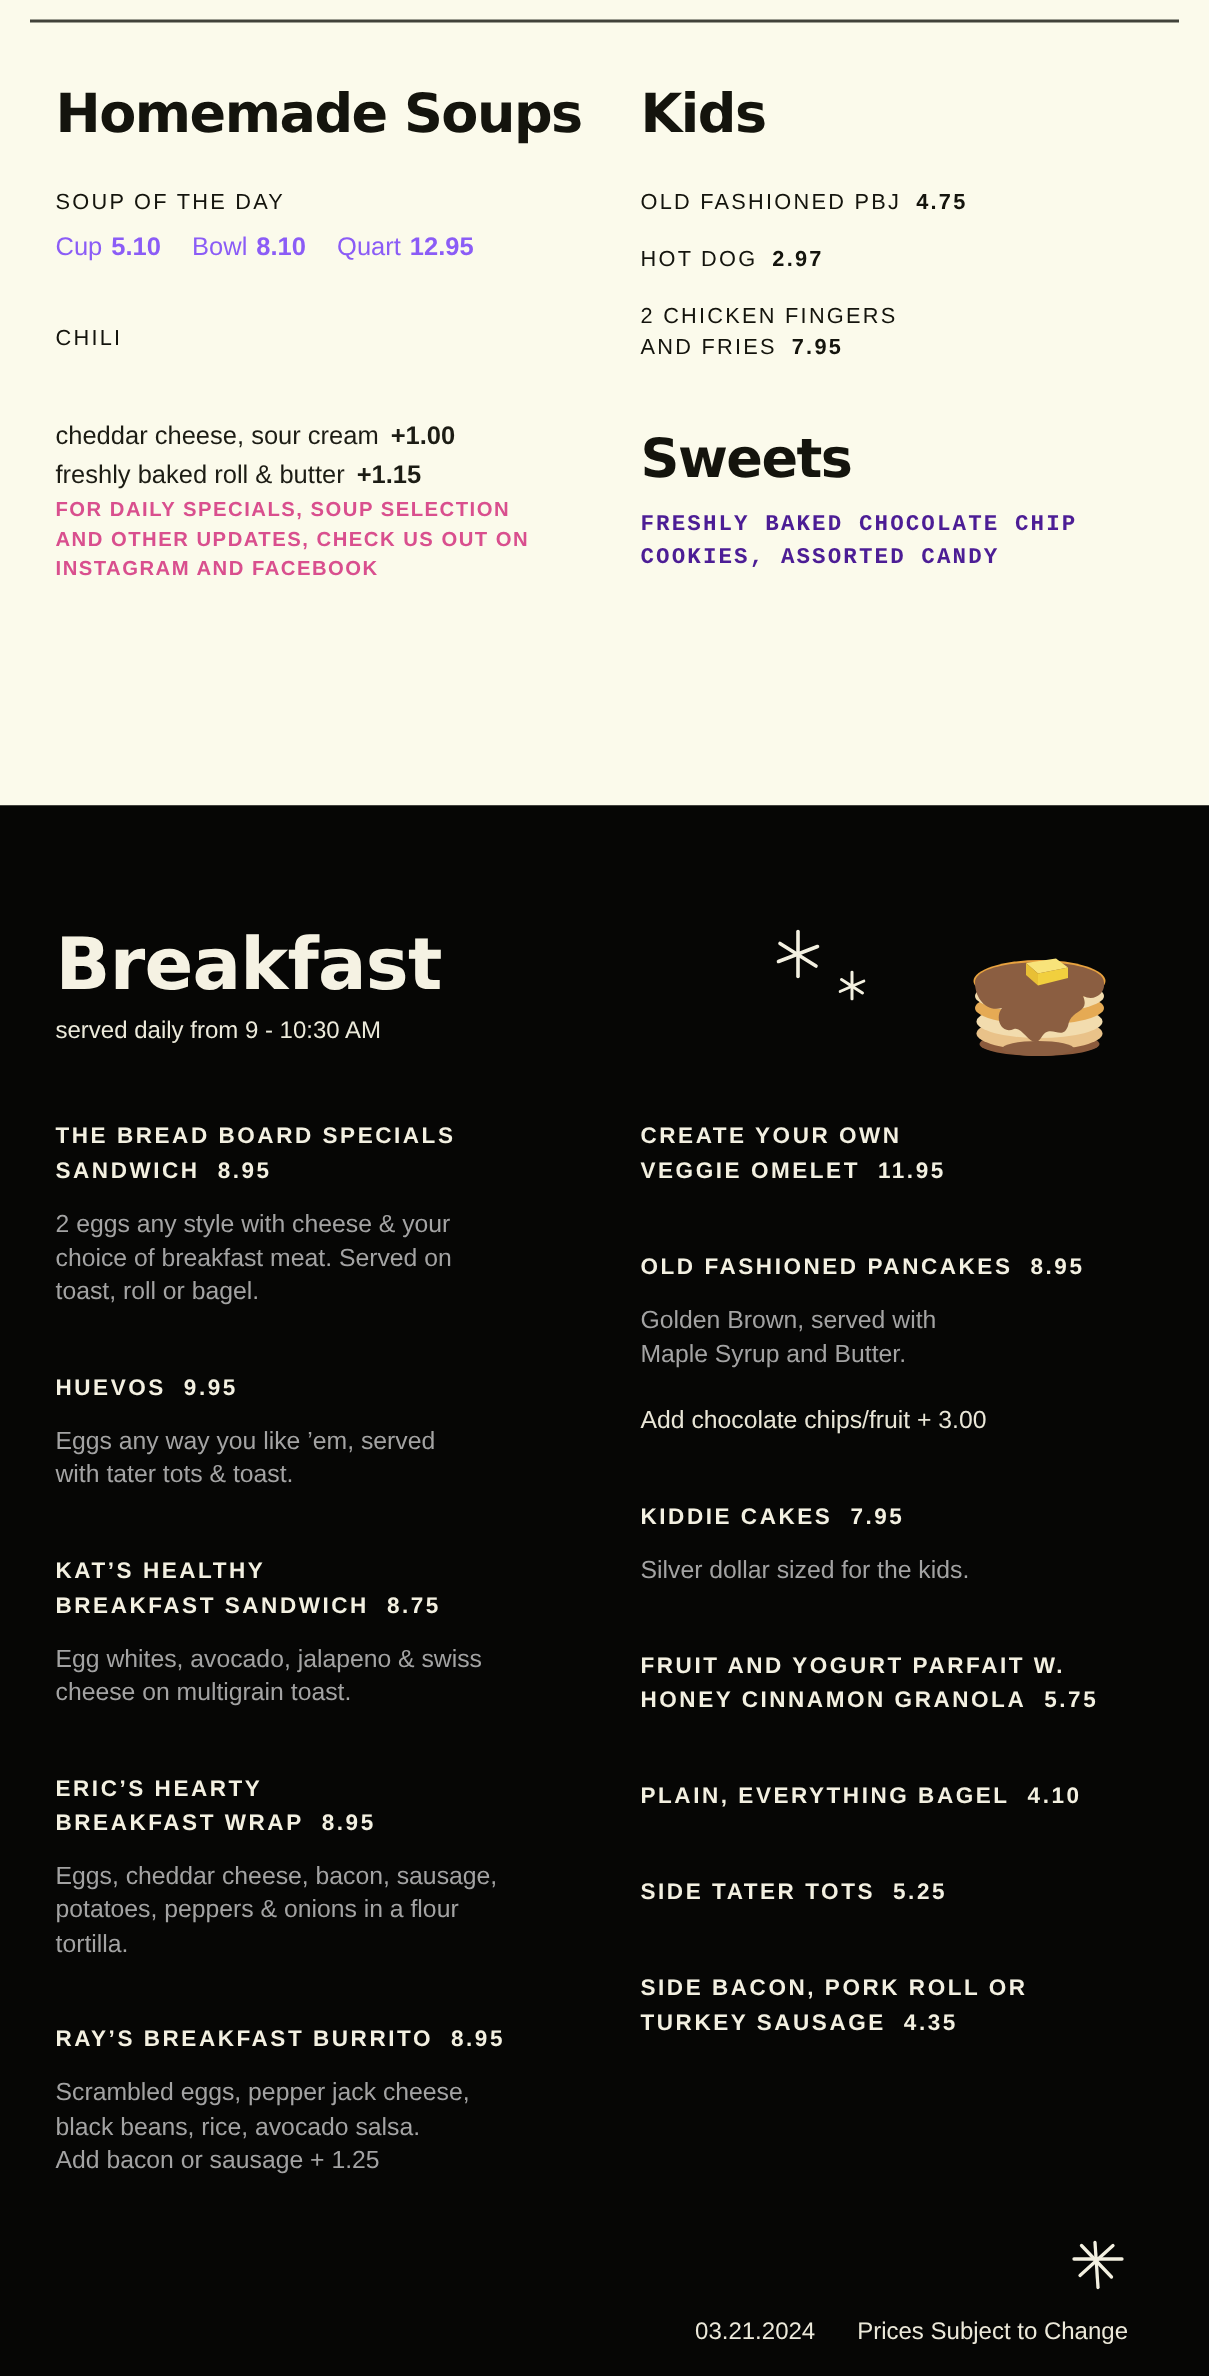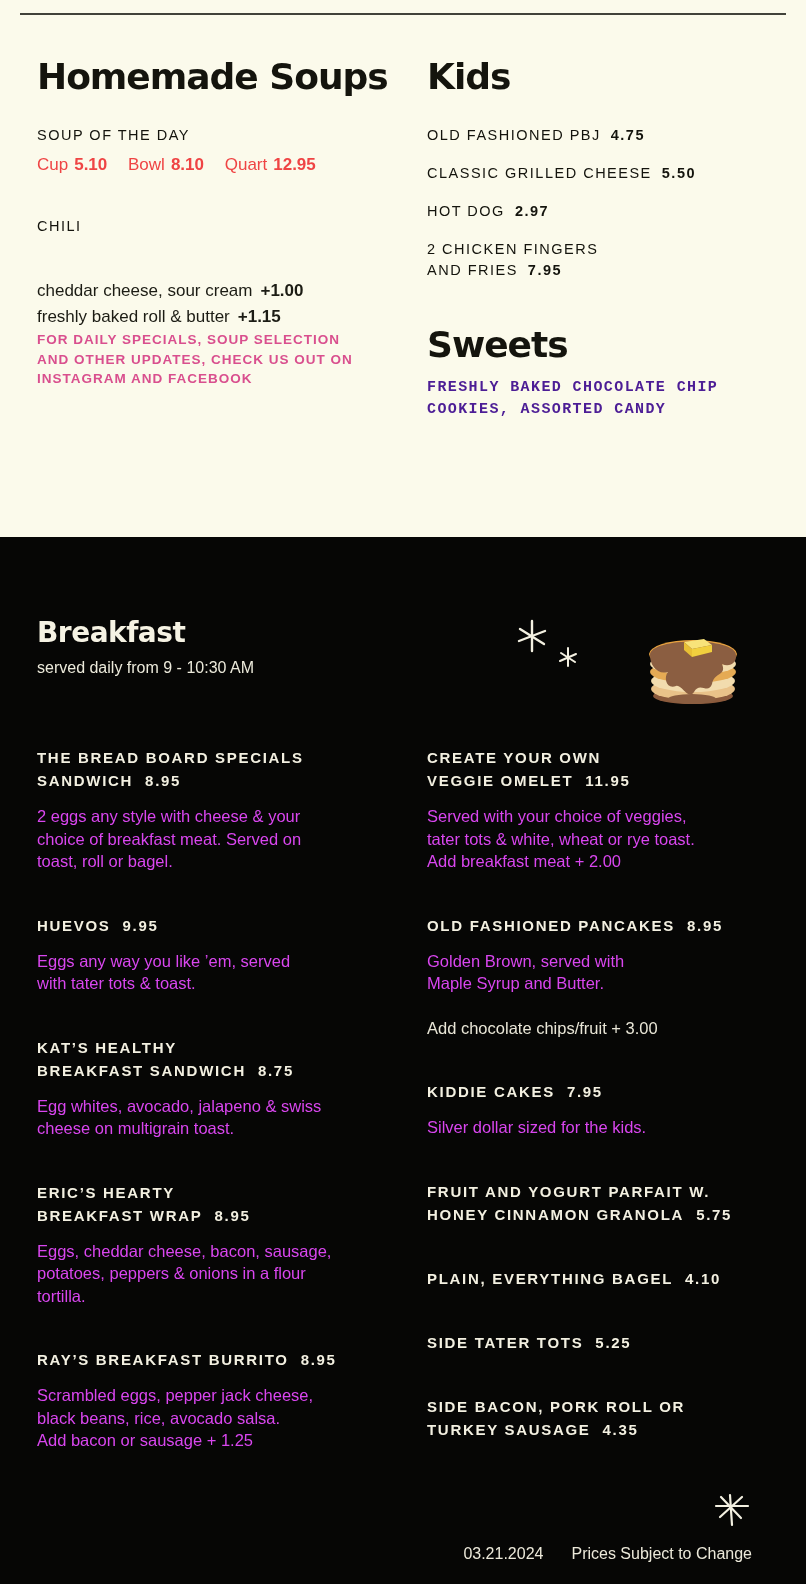--- a/index.html
+++ b/index.html
@@ -13,21 +13,21 @@
   .section-title{
     font-family:"DejaVu Sans", sans-serif;
     font-weight:bold; font-size:36px; letter-spacing:-1px;
     color:#14140d; margin:0 0 30px 0; line-height:1;
   }
   .item-name{
     font-weight:normal; font-size:14.5px; letter-spacing:1.5px;
     line-height:21px; white-space:pre-line; color:#14140d;
   }
   .price { font-weight:bold; margin-left:10px; }
-  .sizes-line { font-size:17px; margin-top:9px; color:#ef4444; }
+  .sizes-line { font-size:17px; margin-top:9px; color:#8b5cf6; }
   .sizes-line .sz-label { margin-right:6px; }
   .sizes-line .sz-pair { margin-right:16px; }
   .sizes-line .sz-price { font-weight:bold; }
   .soup-item { margin-bottom:41px; }
   .addon-line { font-size:17px; line-height:26px; color:#1c1c14; }
   .addon-line .addon-price { font-weight:bold; margin-left:8px; }
   .addons { margin-top:0; }
   .social-note{
     font-weight:bold; font-size:13.5px; letter-spacing:1px;
     line-height:19.5px; color:#d94f8e; white-space:pre-line;
@@ -40,38 +40,38 @@
   }
 
   
   .black{
     background:#060605; height:1047px; box-sizing:border-box;
     padding:82px 54px 0 37px; display:flex; flex-direction:column; overflow:hidden;
   }
   .bk-header { display:flex; justify-content:space-between; align-items:flex-start; }
   .bk-title{
     font-family:"DejaVu Sans", sans-serif; font-weight:bold;
-    font-size:28px; line-height:1; letter-spacing:-0.5px; color:#f5f2e3; margin:0;
+    font-size:48px; line-height:1; letter-spacing:-0.5px; color:#f5f2e3; margin:0;
   }
   .bk-subtitle { font-size:16px; color:#eceadb; margin-top:12px; }
   .bk-art { position:relative; width:235px; height:95px; flex:none; }
   .sparkle-big   { position:absolute; left:0;  top:8;  }
   .sparkle-small { position:absolute; left:42px; top:28px; }
   .pancakes { position:absolute; right:0; top:10px; }
 
   .bk-cols { display:grid; grid-template-columns:390px auto; margin-top:32px; }
   .bk-item { margin-bottom:41px; }
   .bk-name{
     font-weight:bold; font-size:15px; letter-spacing:1.7px;
     line-height:23px; color:#f3f0e1; white-space:pre-line;
   }
   .bk-price { font-weight:bold; margin-left:12px; }
   .bk-desc{
     margin-top:13px; font-size:16.5px; line-height:22.5px;
-    color:#d946ef; white-space:pre-line;
+    color:#a3a3a3; white-space:pre-line;
   }
   .bk-addon { margin-top:22px; font-size:16.5px; line-height:22.5px; color:#e9e6d7; }
 
   .bk-footer { margin-top:auto; text-align:right; padding-bottom:62px; }
   .footer-sparkle { display:inline-block; margin:0 2px 14px 0; }
   .footer-text { font-size:16px; color:#ece9da; }
   .footer-date { margin-right:28px; }
 </style>
 </head>
 <body>
@@ -106,23 +106,20 @@
         <div class="social-note">FOR DAILY SPECIALS, SOUP SELECTION
 AND OTHER UPDATES, CHECK US OUT ON
 INSTAGRAM AND FACEBOOK</div>
       </div>
 
       <div>
         <h2 class="section-title">Kids</h2>
 
         <div class="kids-item">
           <span class="item-name">OLD FASHIONED PBJ</span><span class="item-name price">4.75</span>
-        </div>
-        <div class="kids-item">
-          <span class="item-name">CLASSIC GRILLED CHEESE</span><span class="item-name price">5.50</span>
         </div>
         <div class="kids-item">
           <span class="item-name">HOT DOG</span><span class="item-name price">2.97</span>
         </div>
         <div class="kids-item">
           <span class="item-name">2 CHICKEN FINGERS
 AND FRIES</span><span class="item-name price">7.95</span>
         </div>
 
         <h2 class="section-title sweets-title">Sweets</h2>
@@ -205,23 +202,20 @@
           <div class="bk-desc">Scrambled eggs, pepper jack cheese,
 black beans, rice, avocado salsa.
 Add bacon or sausage  + 1.25</div>
         </div>
       </div>
 
       <div>
         <div class="bk-item">
           <span class="bk-name">CREATE YOUR OWN
 VEGGIE OMELET</span><span class="bk-name bk-price">11.95</span>
-          <div class="bk-desc">Served with your choice of veggies,
-tater tots &amp; white, wheat or rye toast.
-Add breakfast meat  + 2.00</div>
         </div>
         <div class="bk-item">
           <span class="bk-name">OLD FASHIONED PANCAKES</span><span class="bk-name bk-price">8.95</span>
           <div class="bk-desc">Golden Brown, served with
 Maple Syrup and Butter.</div>
           <div class="bk-addon">Add chocolate chips/fruit  + 3.00</div>
         </div>
         <div class="bk-item">
           <span class="bk-name">KIDDIE CAKES</span><span class="bk-name bk-price">7.95</span>
           <div class="bk-desc">Silver dollar sized for the kids.</div>

